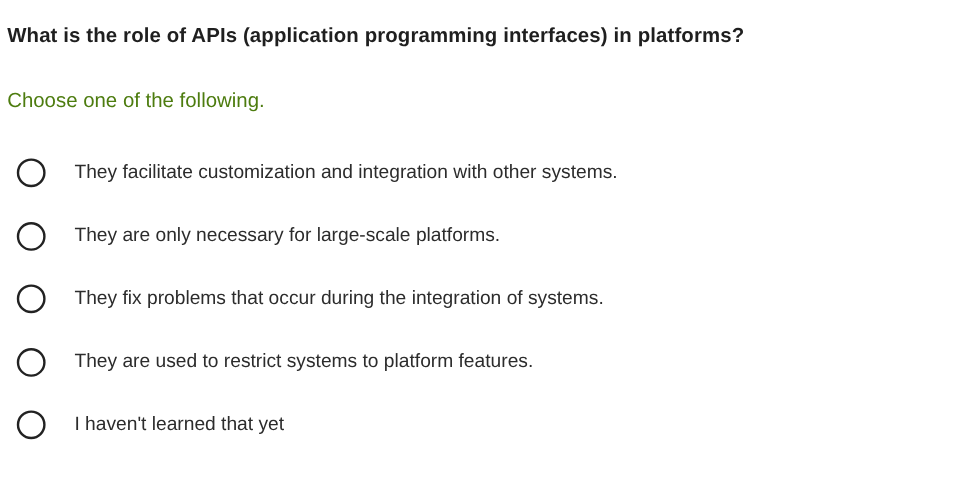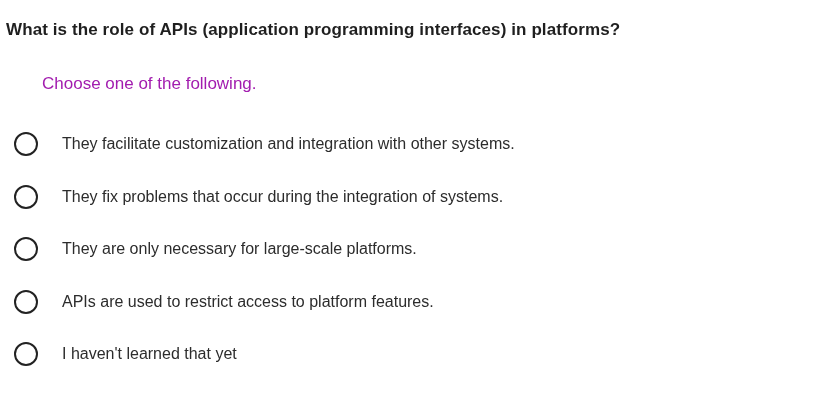--- a/index.html
+++ b/index.html
@@ -36,23 +36,22 @@
     white-space: nowrap;
   }
 
   .instruction {
     position: absolute;
     left: 6px;
     top: 73px;
     font-size: 17px;
     font-weight: normal;
     line-height: 22px;
-    color: #a21caf;
+    color: #4d7c0f;
     white-space: nowrap;
-    margin-left: 36px;
   }
 
   .options-list {
     position: absolute;
     left: 0;
     top: 118px;
     width: 817px;
   }
 
   .option-row {
@@ -99,31 +98,31 @@
 
   <div class="options-list">
 
     <div class="option-row">
       <span class="radio-outer"></span>
       <span class="option-label">They facilitate customization and integration with other systems.</span>
     </div>
 
     <div class="option-row">
       <span class="radio-outer"></span>
+      <span class="option-label">They are only necessary for large-scale platforms.</span>
+    </div>
+
+    <div class="option-row">
+      <span class="radio-outer"></span>
       <span class="option-label">They fix problems that occur during the integration of systems.</span>
     </div>
 
     <div class="option-row">
       <span class="radio-outer"></span>
-      <span class="option-label">They are only necessary for large-scale platforms.</span>
-    </div>
-
-    <div class="option-row">
-      <span class="radio-outer"></span>
-      <span class="option-label">APIs are used to restrict access to platform features.</span>
+      <span class="option-label">They are used to restrict systems to platform features.</span>
     </div>
 
     <div class="option-row">
       <span class="radio-outer"></span>
       <span class="option-label">I haven't learned that yet</span>
     </div>
 
   </div>
 </div>
 

